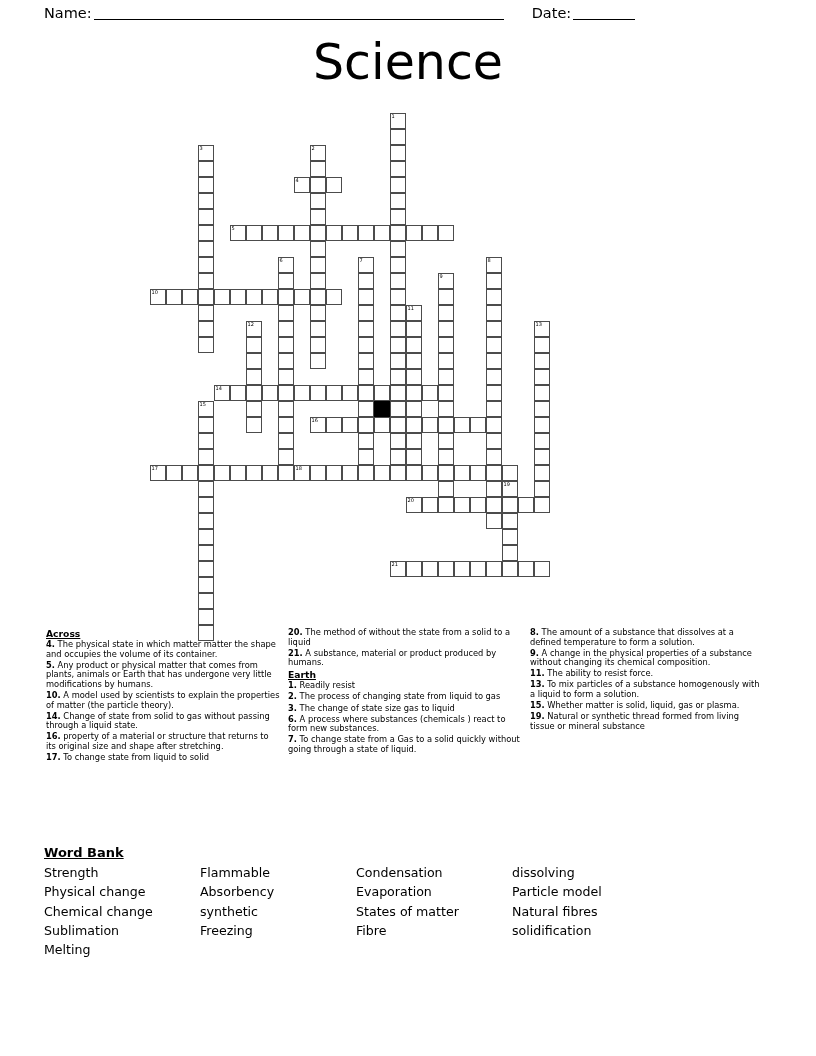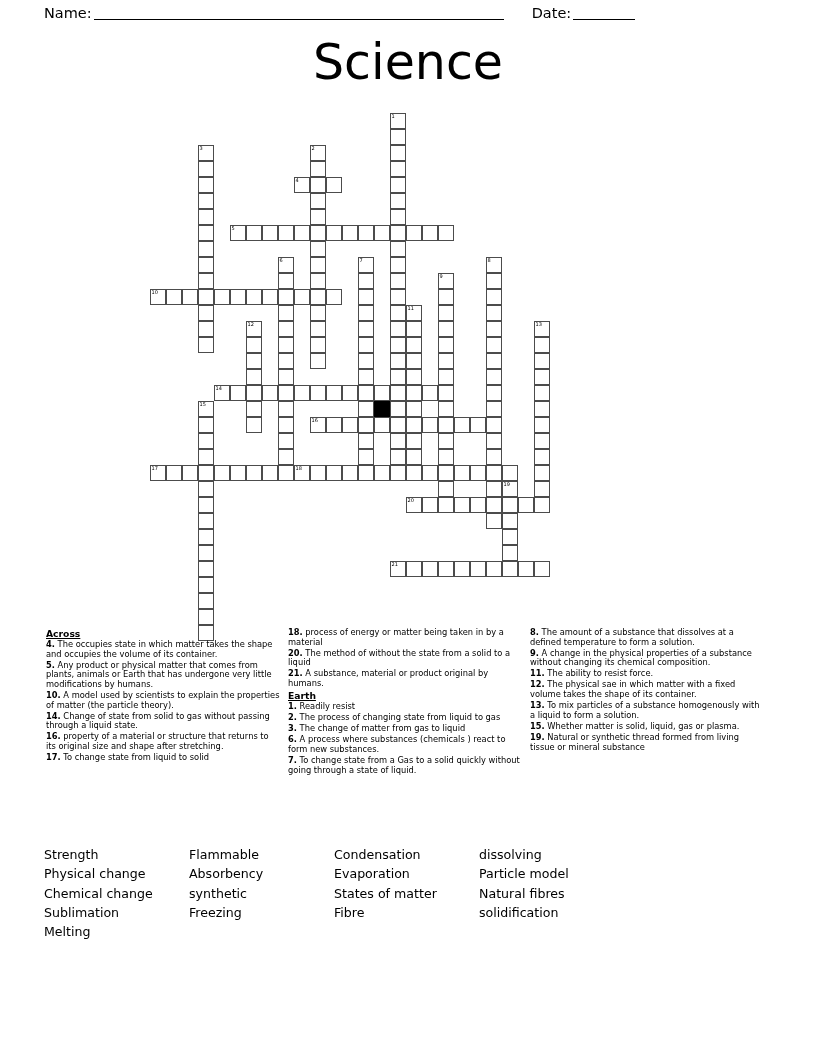--- a/index.html
+++ b/index.html
@@ -122,20 +122,21 @@
   #wb-title {
     font-weight: bold;
     text-decoration: underline;
     font-size: 13px;
     line-height: 16px;
     display: block;
     margin-bottom: 2px;
   }
   #wb-cols {
     display: flex;
+    gap: 11px;
   }
   .wb-col {
     width: 145px;
     font-size: 12.6px;
     line-height: 19.3px;
   }
   .wb-item { display: block; white-space: nowrap; }
 </style>
 </head>
 <body>
@@ -421,50 +422,49 @@
     <div class="cell" style="left: 470px; top: 561px;"></div>
     <div class="cell" style="left: 486px; top: 561px;"></div>
     <div class="cell" style="left: 518px; top: 561px;"></div>
     <div class="cell" style="left: 534px; top: 561px;"></div>
     <div class="cell blk" style="left: 374px; top: 401px;"></div>
   </div>
 
 <div id="clues">
   <div class="clue-col" id="clue-col-1">
       <span class="sec-head">Across</span>
-      <span class="clue"><span class="n">4.</span><span> The occupies state in which matter takes the shape and occupies the volume of its container.</span></span>
+      <span class="clue"><span class="n">4.</span><span> The physical state in which matter matter the shape and occupies the volume of its container.</span></span>
       <span class="clue"><span class="n">5.</span><span> Any product or physical matter that comes from plants, animals or Earth that has undergone very little modifications by humans.</span></span>
       <span class="clue"><span class="n">10.</span><span> A model used by scientists to explain the properties of matter (the particle theory).</span></span>
       <span class="clue"><span class="n">14.</span><span> Change of state from solid to gas without passing through a liquid state.</span></span>
       <span class="clue"><span class="n">16.</span><span> property of a material or structure that returns to its original size and shape after stretching.</span></span>
       <span class="clue"><span class="n">17.</span><span> To change state from liquid to solid</span></span>
     </div>
   <div class="clue-col" id="clue-col-2">
-      <span class="clue"><span class="n">18.</span><span> process of energy or matter being taken in by a material</span></span>
       <span class="clue"><span class="n">20.</span><span> The method of without the state from a solid to a liquid</span></span>
-      <span class="clue"><span class="n">21.</span><span> A substance, material or product original by humans.</span></span>
+      <span class="clue"><span class="n">21.</span><span> A substance, material or product produced by humans.</span></span>
       <span class="sec-head">Earth</span>
       <span class="clue"><span class="n">1.</span><span> Readily resist</span></span>
       <span class="clue"><span class="n">2.</span><span> The process of changing state from liquid to gas</span></span>
-      <span class="clue"><span class="n">3.</span><span> The change of matter from gas to liquid</span></span>
+      <span class="clue"><span class="n">3.</span><span> The change of state size gas to liquid</span></span>
       <span class="clue"><span class="n">6.</span><span> A process where substances (chemicals ) react to form new substances.</span></span>
       <span class="clue"><span class="n">7.</span><span> To change state from a Gas to a solid quickly without going through a state of liquid.</span></span>
     </div>
   <div class="clue-col" id="clue-col-3">
       <span class="clue"><span class="n">8.</span><span> The amount of a substance that dissolves at a defined temperature to form a solution.</span></span>
       <span class="clue"><span class="n">9.</span><span> A change in the physical properties of a substance without changing its chemical composition.</span></span>
       <span class="clue"><span class="n">11.</span><span> The ability to resist force.</span></span>
-      <span class="clue"><span class="n">12.</span><span> The physical sae in which matter with a fixed volume takes the shape of its container.</span></span>
       <span class="clue"><span class="n">13.</span><span> To mix particles of a substance homogenously with a liquid to form a solution.</span></span>
       <span class="clue"><span class="n">15.</span><span> Whether matter is solid, liquid, gas or plasma.</span></span>
       <span class="clue"><span class="n">19.</span><span> Natural or synthetic thread formed from living tissue or mineral substance</span></span>
     </div>
 </div>
 
 <div id="wordbank">
+  <span id="wb-title">Word Bank</span>
   <div id="wb-cols">
       <div class="wb-col">
         <span class="wb-item">Strength</span>
         <span class="wb-item">Physical change</span>
         <span class="wb-item">Chemical change</span>
         <span class="wb-item">Sublimation</span>
         <span class="wb-item">Melting</span>
       </div>
       <div class="wb-col">
         <span class="wb-item">Flammable</span>

